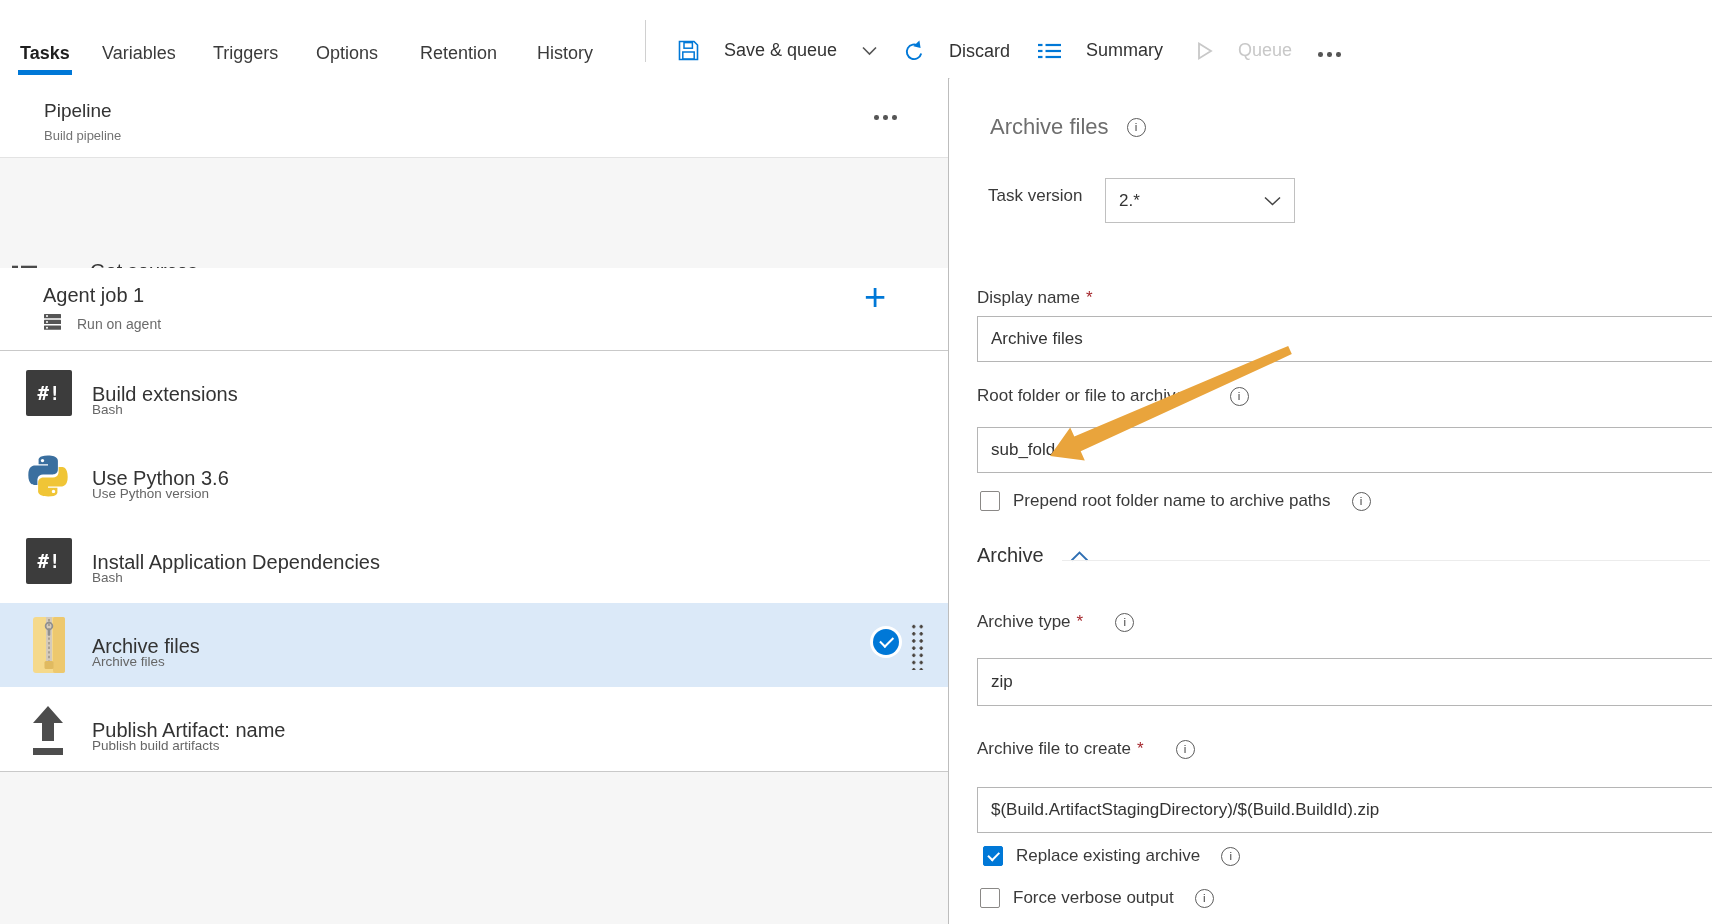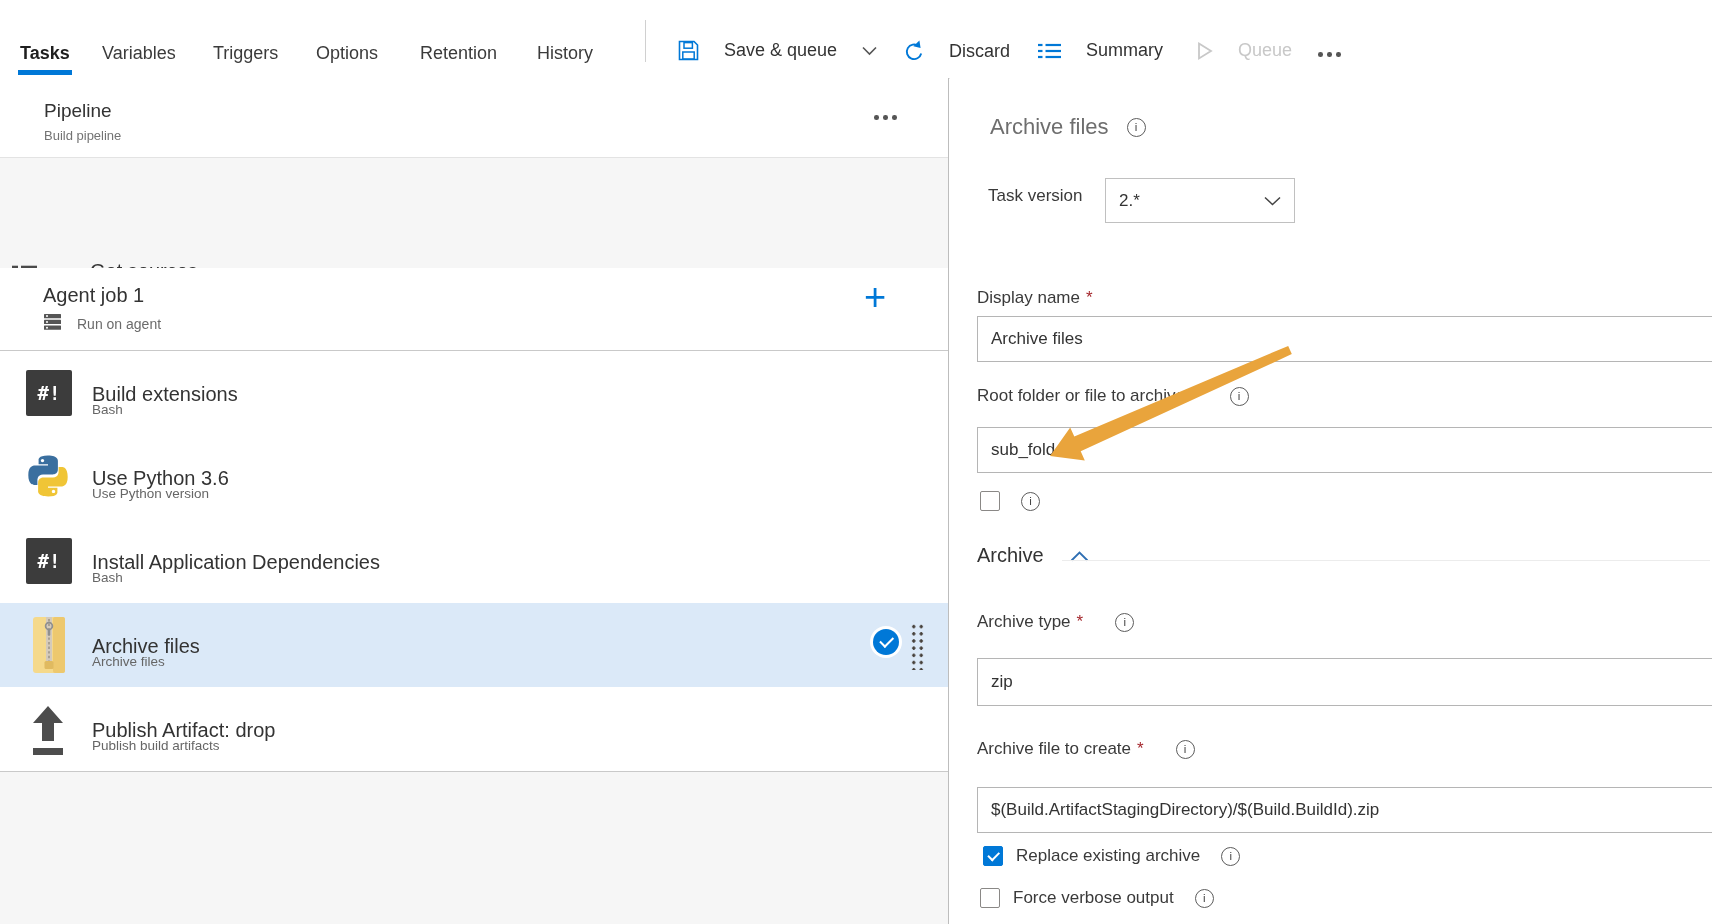--- a/index.html
+++ b/index.html
@@ -254,21 +254,21 @@
         <span class="drag"></span>
       </div>
 
       <div class="trow last">
         <span class="ticon pubicon">
           <svg width="40" height="52" viewBox="0 0 40 52">
               <polygon points="20,0 35,17 26,17 26,35 14,35 14,17 5,17" fill="#4d4d4d"></polygon>
               <rect x="5" y="42" width="30" height="7" fill="#4d4d4d"></rect>
             </svg>
         </span>
-        <div class="t-title">Publish Artifact: drop</div>
+        <div class="t-title">Publish Artifact: name</div>
         <div class="t-sub">Publish build artifacts</div>
       </div>
 
     </div>
   </aside>
 
   <main class="right">
 
     <div class="rp-header">
       <span>Archive files</span>
@@ -299,20 +299,21 @@
       <span class="info"></span>
     </label>
     <input class="finput" style="top: 349px;" readonly="" value="sub_folder">
 
     <svg class="arrow-svg" width="270" height="215" viewBox="0 0 270 215">
       <polygon fill="#e9a43c" points="248.2,6.9 34.3,97.6 30.2,88.4 10,117 44.8,121.4 40.7,112.2 251.8,15.1"></polygon>
     </svg>
 
     <div class="cbrow" style="left:30px;top:413px;">
       <span class="cb"></span>
+      <span>Prepend root folder name to archive paths</span>
       <span class="info"></span>
     </div>
 
     <div class="sect">
       <span>Archive</span>
       <span>
         <svg width="19" height="11" viewBox="0 0 19 11">
             <polyline points="1.5,9.5 9.5,1.5 17.5,9.5" fill="none" stroke="#2f6fb3" stroke-width="1.8"></polyline>
           </svg>
       </span>

